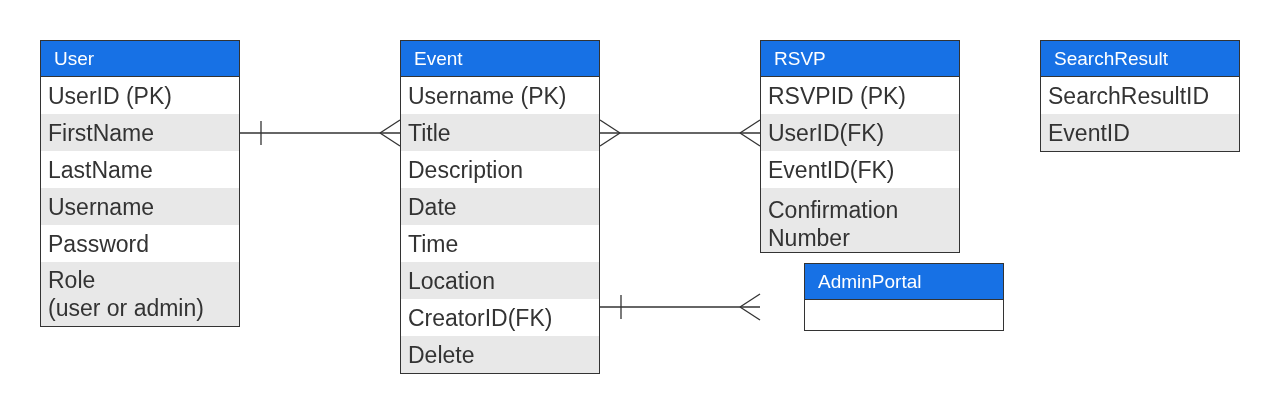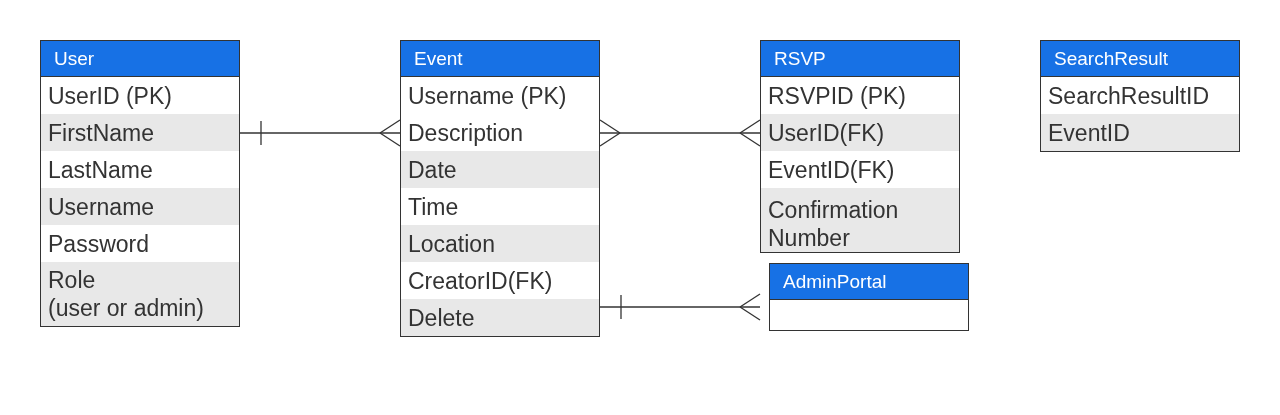--- a/index.html
+++ b/index.html
@@ -108,20 +108,23 @@
 (user or admin)</span>
       </div>
     </div>
     <div class="entity" style="left: 400px; top: 40px; width: 200px;">
       <div class="entity-header">
         <span>Event</span>
       </div>
       <div class="entity-row" style="height: 37px;">
         <span>Username (PK)</span>
       </div>
+      <div class="entity-row alt" style="height: 37px;">
+        <span>Title</span>
+      </div>
       <div class="entity-row" style="height: 37px;">
         <span>Description</span>
       </div>
       <div class="entity-row alt" style="height: 37px;">
         <span>Date</span>
       </div>
       <div class="entity-row" style="height: 37px;">
         <span>Time</span>
       </div>
       <div class="entity-row alt" style="height: 37px;">
@@ -145,21 +148,21 @@
         <span>UserID(FK)</span>
       </div>
       <div class="entity-row" style="height: 37px;">
         <span>EventID(FK)</span>
       </div>
       <div class="entity-row alt" style="height: 64px; align-items: flex-end;">
         <span>Confirmation
 Number</span>
       </div>
     </div>
-    <div class="entity" style="left: 769px; top: 263px; width: 200px;">
+    <div class="entity" style="left: 804px; top: 263px; width: 200px;">
       <div class="entity-header">
         <span>AdminPortal</span>
       </div>
       <div class="entity-row" style="height: 30px;">
         <span></span>
       </div>
     </div>
     <div class="entity" style="left: 1040px; top: 40px; width: 200px;">
       <div class="entity-header">
         <span>SearchResult</span>

